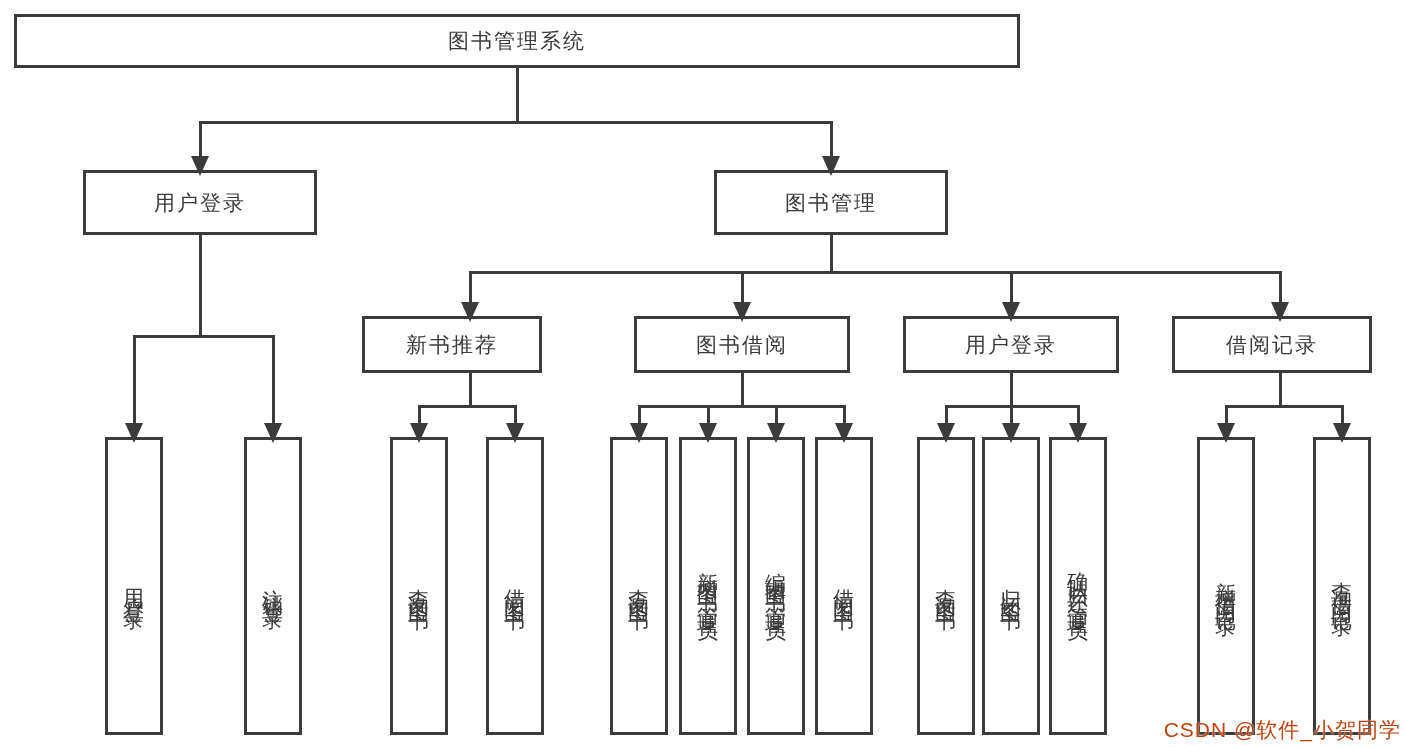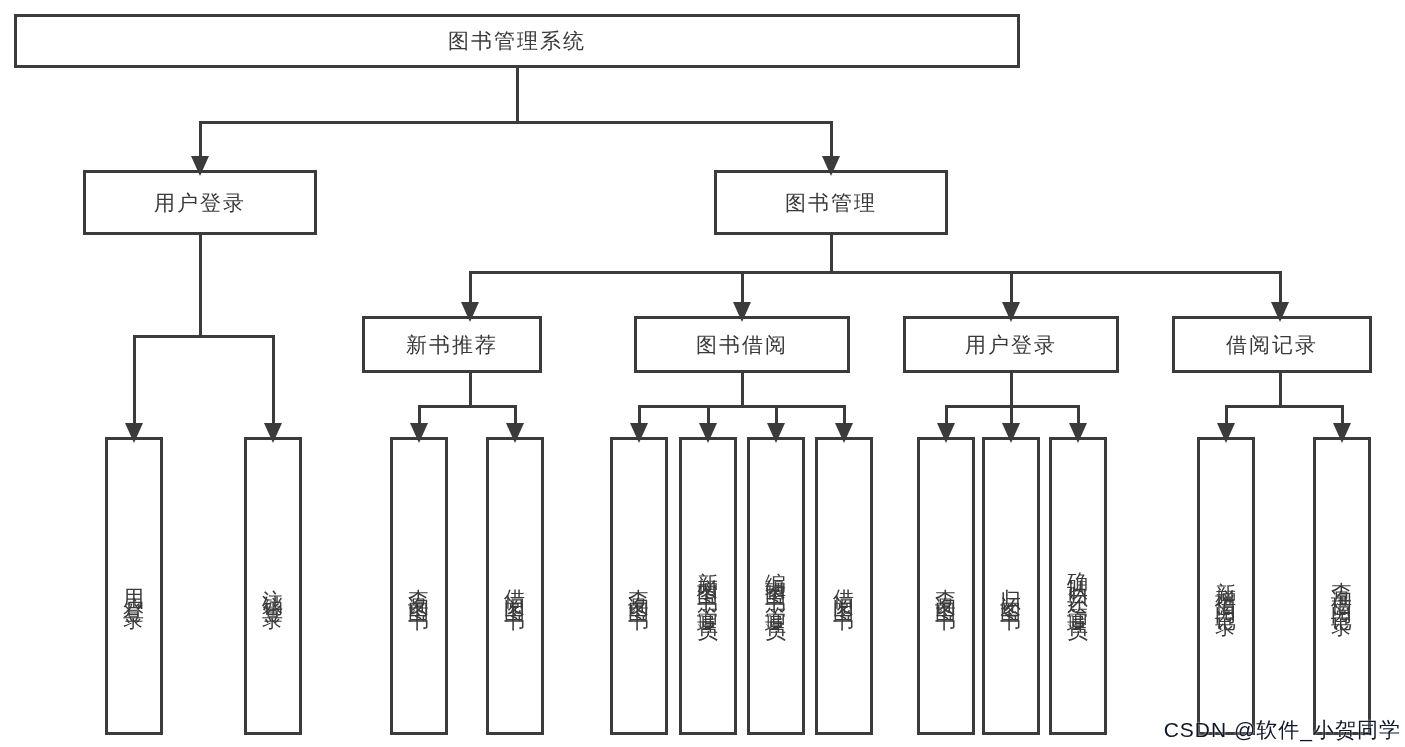--- a/index.html
+++ b/index.html
@@ -44,21 +44,21 @@
     border-left:9px solid transparent;
     border-right:9px solid transparent;
     border-top:20px solid #3b3b3b;
     z-index:3;
   }
   .watermark{
     position:absolute;
     right:4px;
     bottom:3px;
     font-size:21px;
-    color:#0f172a;
+    color:#c2410c;
     letter-spacing:1px;
     z-index:6;
     text-shadow:0 0 2px #ffffff;
     white-space:nowrap;
   }
 </style>
 </head>
 <body>
 
 <div id="canvas">

